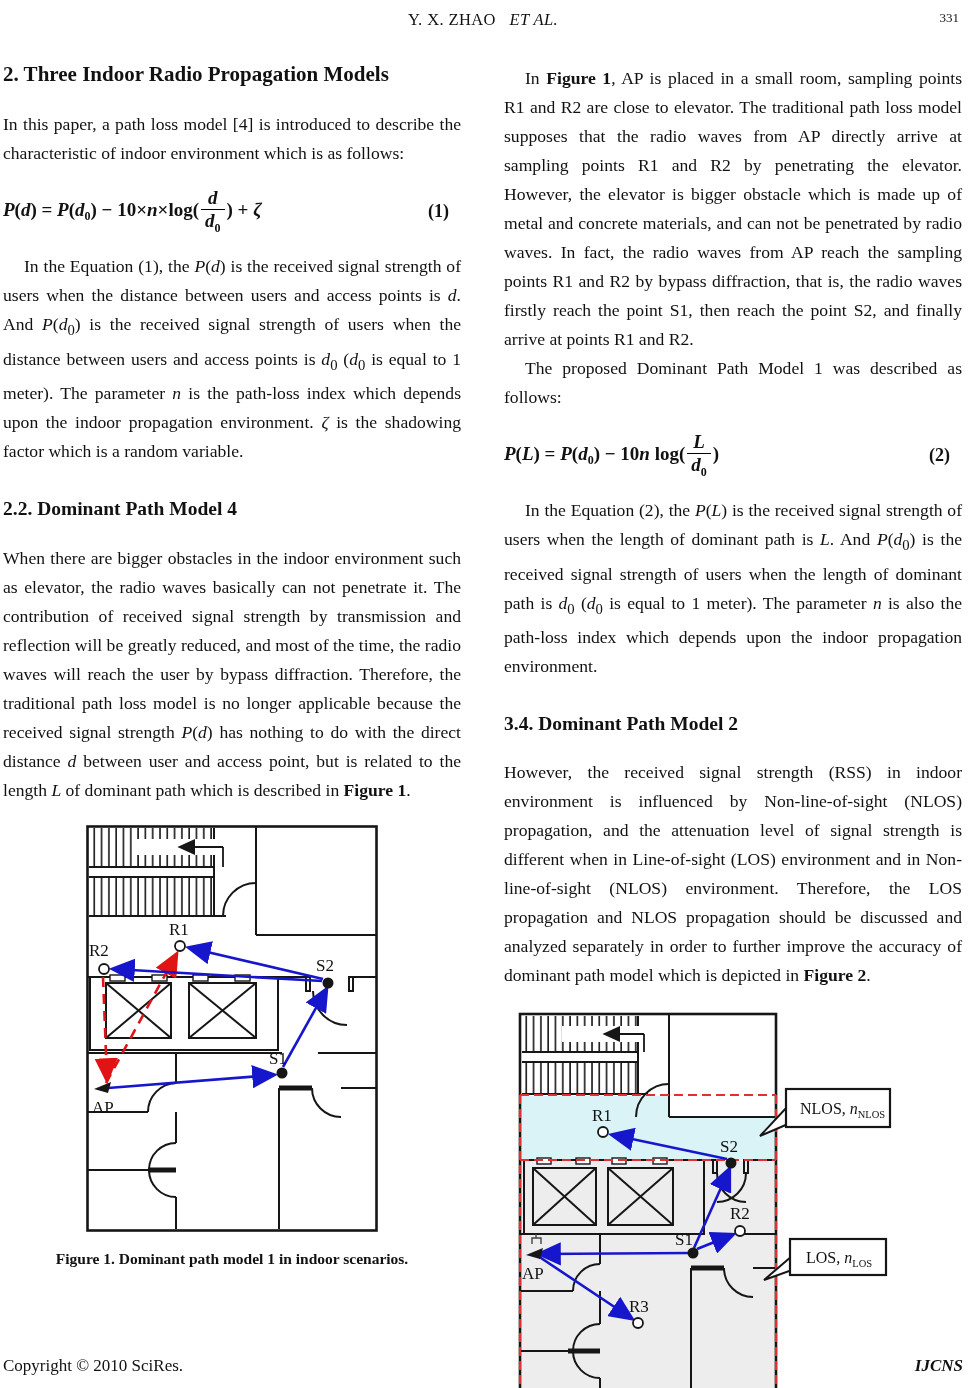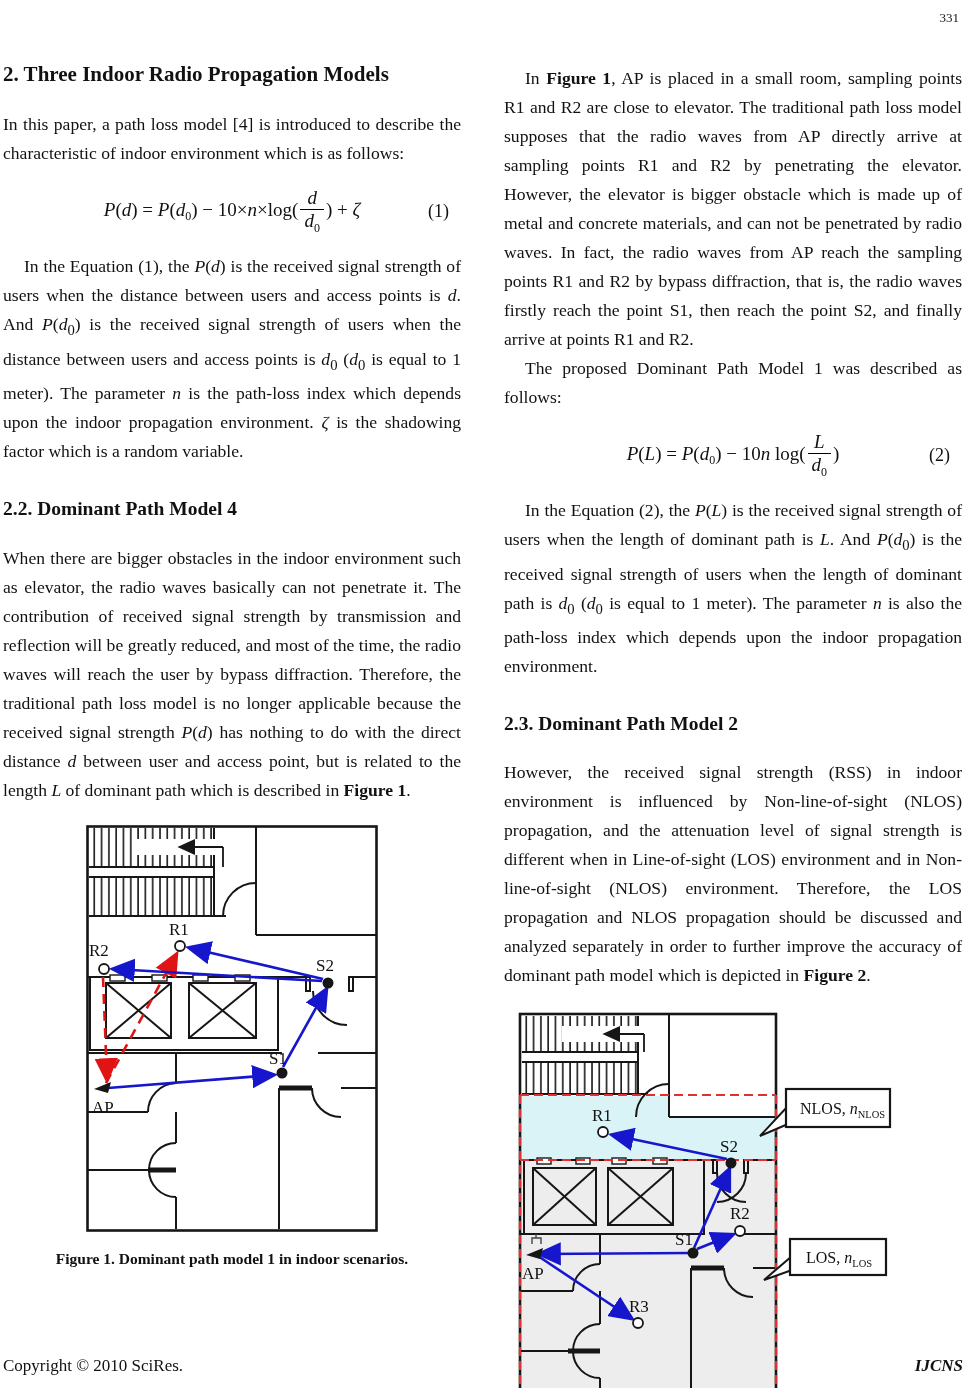--- a/index.html
+++ b/index.html
@@ -20,22 +20,22 @@
 
   h2.sec { font-size:21px; font-weight:bold; margin-top:10px; line-height:1.2; }
   h3.sub { font-size:19.5px; font-weight:bold; line-height:1.2; }
   .col p { font-size:17.6px; line-height:29px; text-align:justify; }
   .col p.ind { text-indent:21px; }
   .mt-h3 { margin-top:31px; }
   .mt-p  { margin-top:23px; }
   .mt-p2 { margin-top:4px; }
 
   
-  .eqrow { position:relative; display:flex; justify-content:center; align-items:center;
-           min-height:74px; margin:6px 0 4px 0; font-size:19px; }
+  .eqrow { position:relative; display:flex; justify-content:flex-start; align-items:center;
+           min-height:74px; margin:6px 0 4px 0; font-size:19px;font-weight:bold; }
   .eq { font-size:19px; white-space:nowrap; }
   .eq i { font-family:"Liberation Serif", serif; }
   .eq sub { font-size:12px; }
   .eqno { position:absolute; right:12px; top:50%; transform:translateY(-50%); font-size:18px; }
   .fr { display:inline-block; vertical-align:middle; text-align:center; margin:0 2px; }
   .fr .fn { display:block; border-bottom:1.6px solid #000; padding:0 4px 1px 4px; line-height:1.05; }
   .fr .fd { display:block; padding:1px 4px 0 4px; line-height:1.05; }
 
   
   .figwrap { text-align:center; }
@@ -57,20 +57,21 @@
   .ftr { position:absolute; left:3px; right:6px; bottom:12px; display:flex; justify-content:space-between; }
   .ftr .cp { font-size:17px; }
   .ftr .jr { font-size:17px; font-weight:bold; font-style:italic; }
 </style>
 </head>
 <body>
 
 <div class="page">
 
   <div class="hdr">
+    <div class="center"><span>Y. X. ZHAO</span>&nbsp;&nbsp;&nbsp;<span class="etal">ET  AL.</span></div>
     <div class="pageno">331</div>
   </div>
 
   <div class="cols">
 
     <div class="col">
       <h2 class="sec">2. Three Indoor Radio Propagation Models</h2>
       <p class="mt-p">In this paper, a path loss model [4] is introduced to describe the characteristic of indoor environment which is as follows:</p>
       <div class="eqrow">
         <span class="eq"><i>P</i>(<i>d</i>) = <i>P</i>(<i>d</i><sub>0</sub>) − 10×<i>n</i>×log(<span class="fr"><span class="fn"><i>d</i></span><span class="fd"><i>d</i><sub>0</sub></span></span>) + <i>ζ</i></span>
@@ -187,21 +188,21 @@
     </div>
 
     <div class="col">
       <p class="ind" style="margin-top:12px">In <b>Figure 1</b>, AP is placed in a small room, sampling points R1 and R2 are close to elevator. The traditional path loss model supposes that the radio waves from AP directly arrive at sampling points R1 and R2 by penetrating the elevator. However, the elevator is bigger obstacle which is made up of metal and concrete materials, and can not be penetrated by radio waves. In fact, the radio waves from AP reach the sampling points R1 and R2 by bypass diffraction, that is, the radio waves firstly reach the point S1, then reach the point S2, and finally arrive at points R1 and R2.</p>
       <p class="ind">The proposed Dominant Path Model 1 was described as follows:</p>
       <div class="eqrow">
         <span class="eq"><i>P</i>(<i>L</i>) = <i>P</i>(<i>d</i><sub>0</sub>) − 10<i>n</i> log(<span class="fr"><span class="fn"><i>L</i></span><span class="fd"><i>d</i><sub>0</sub></span></span>)</span>
         <span class="eqno">(2)</span>
       </div>
       <p class="ind mt-p2">In the Equation (2), the <i>P</i>(<i>L</i>) is the received signal strength of users when the length of dominant path is <i>L</i>. And <i>P</i>(<i>d</i><sub>0</sub>) is the received signal strength of users when the length of dominant path is <i>d</i><sub>0</sub> (<i>d</i><sub>0</sub> is equal to 1 meter). The parameter <i>n</i> is also the path-loss index which depends upon the indoor propagation environment.</p>
-      <h3 class="sub mt-h3">2.3. Dominant Path Model 2</h3>
+      <h3 class="sub mt-h3">3.4. Dominant Path Model 2</h3>
       <p class="mt-p">However, the received signal strength (RSS) in indoor environment is influenced by Non-line-of-sight (NLOS) propagation, and the attenuation level of signal strength is different when in Line-of-sight (LOS) environment and in Non-line-of-sight (NLOS) environment. Therefore, the LOS propagation and NLOS propagation should be discussed and analyzed separately in order to further improve the accuracy of dominant path model which is depicted in <b>Figure 2</b>.</p>
 
       <div class="figwrap f2">
         <svg width="413" height="412" viewBox="0 0 413 412">
 
           <rect x="3" y="90" width="254" height="64" fill="#d9f3f6"></rect>
           <rect x="152" y="90" width="105" height="21" fill="#ffffff"></rect>
           <rect x="3" y="155" width="254" height="246" fill="#ededed"></rect>
 
           <rect class="wallthick" x="2" y="8" width="256" height="394"></rect>

